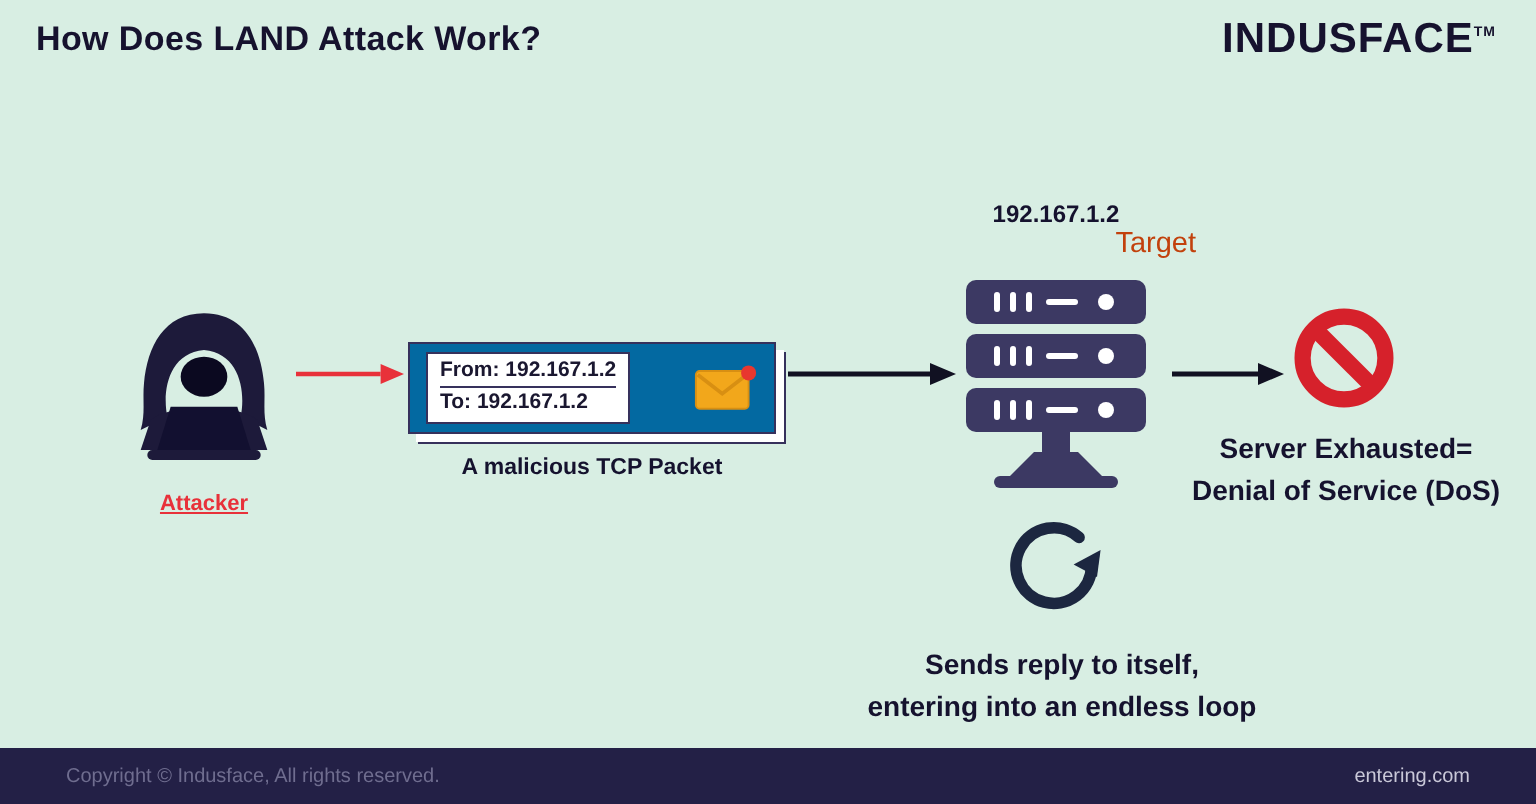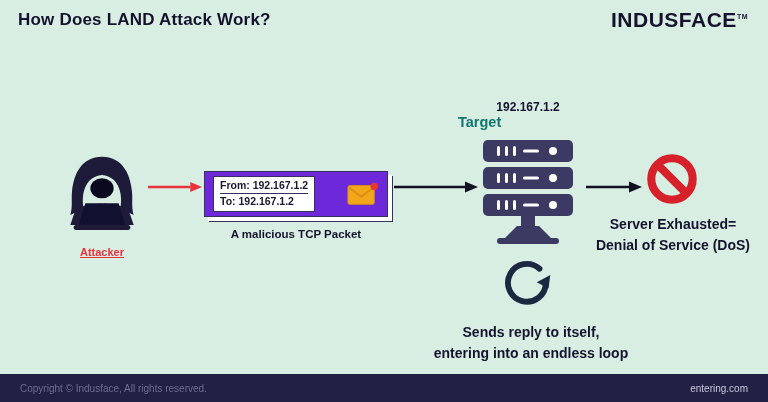--- a/index.html
+++ b/index.html
@@ -26,61 +26,61 @@
     font-size:11px; font-weight:800; color:#e8313a;text-decoration:underline;
   }
   
   .arrow { position:absolute; height:14px; }
   .arrow-red   { left:148px; top:180px; width:54px; }
   .arrow-mid   { left:394px; top:180px; width:84px; }
   .arrow-right { left:586px; top:180px; width:56px; }
   
   .packet {
     position:absolute; left:204px; top:171px; width:184px; height:46px;
-    background:#6d28d9; border:1.5px solid #36315c;
+    background:#0369a1; border:1.5px solid #36315c;
     box-shadow:4px 4px 0 0 #ffffff, 5px 5px 0 0 #36315c;
     display:flex; align-items:center; gap:8px; padding:5px 8px;
   }
   .packet-lines {
     border:1.3px solid #36315c; background:#fff; padding:1px 6px 2px 6px; flex:0 0 auto;
   }
   .packet-line { font-size:10.5px; font-weight:700; color:#1a1730; line-height:1.45; white-space:nowrap; }
   .packet-line.first { border-bottom:1px solid #36315c; }
   .envelope { width:32px; height:26px; margin-left:auto; }
   .packet-caption {
     position:absolute; left:188px; top:228px; width:216px; text-align:center;
     font-size:11.5px; font-weight:800; color:#15122e;
   }
   
   .target-ip {
     position:absolute; left:458px; top:100px; width:140px; text-align:center;
     font-size:12px; font-weight:800; color:#15122e;
   }
   .target-label {
-    position:absolute; left:458px; top:114px; width:140px; text-align:left;
-    font-size:14.5px; font-weight:700; color:#0f766e;
+    position:absolute; left:458px; top:114px; width:140px; text-align:right;
+    font-size:14.5px; font-weight:400; color:#c2410c;
   }
   .server { position:absolute; left:483px; top:140px; width:90px; height:104px; }
   
   .loop-icon { position:absolute; left:499px; top:256px; width:54px; height:56px; }
   .loop-caption {
     position:absolute; left:425px; top:322px; width:212px; text-align:center;
     font-size:14px; font-weight:800; color:#15122e; line-height:1.5;
   }
   
   .no-sign { position:absolute; left:645px; top:152px; width:54px; height:54px; }
   .result {
     position:absolute; left:588px; top:214px; width:170px; text-align:center;
     font-size:14px; font-weight:800; color:#15122e; line-height:1.5;
   }
   
   .footer {
     position:absolute; left:0; bottom:0; width:768px; height:28px;
     background:#232046; display:flex; align-items:center; justify-content:space-between;
-    padding:0 20px;
+    padding:0 33px;
   }
   .footer .copyright { font-size:10px; color:#6f6d8f; }
   .footer .website  { font-size:10px; color:#c9c8d8; }
 </style>
 </head>
 <body>
 
 <div class="canvas">
 
   <div class="title">How Does LAND Attack Work?</div>

